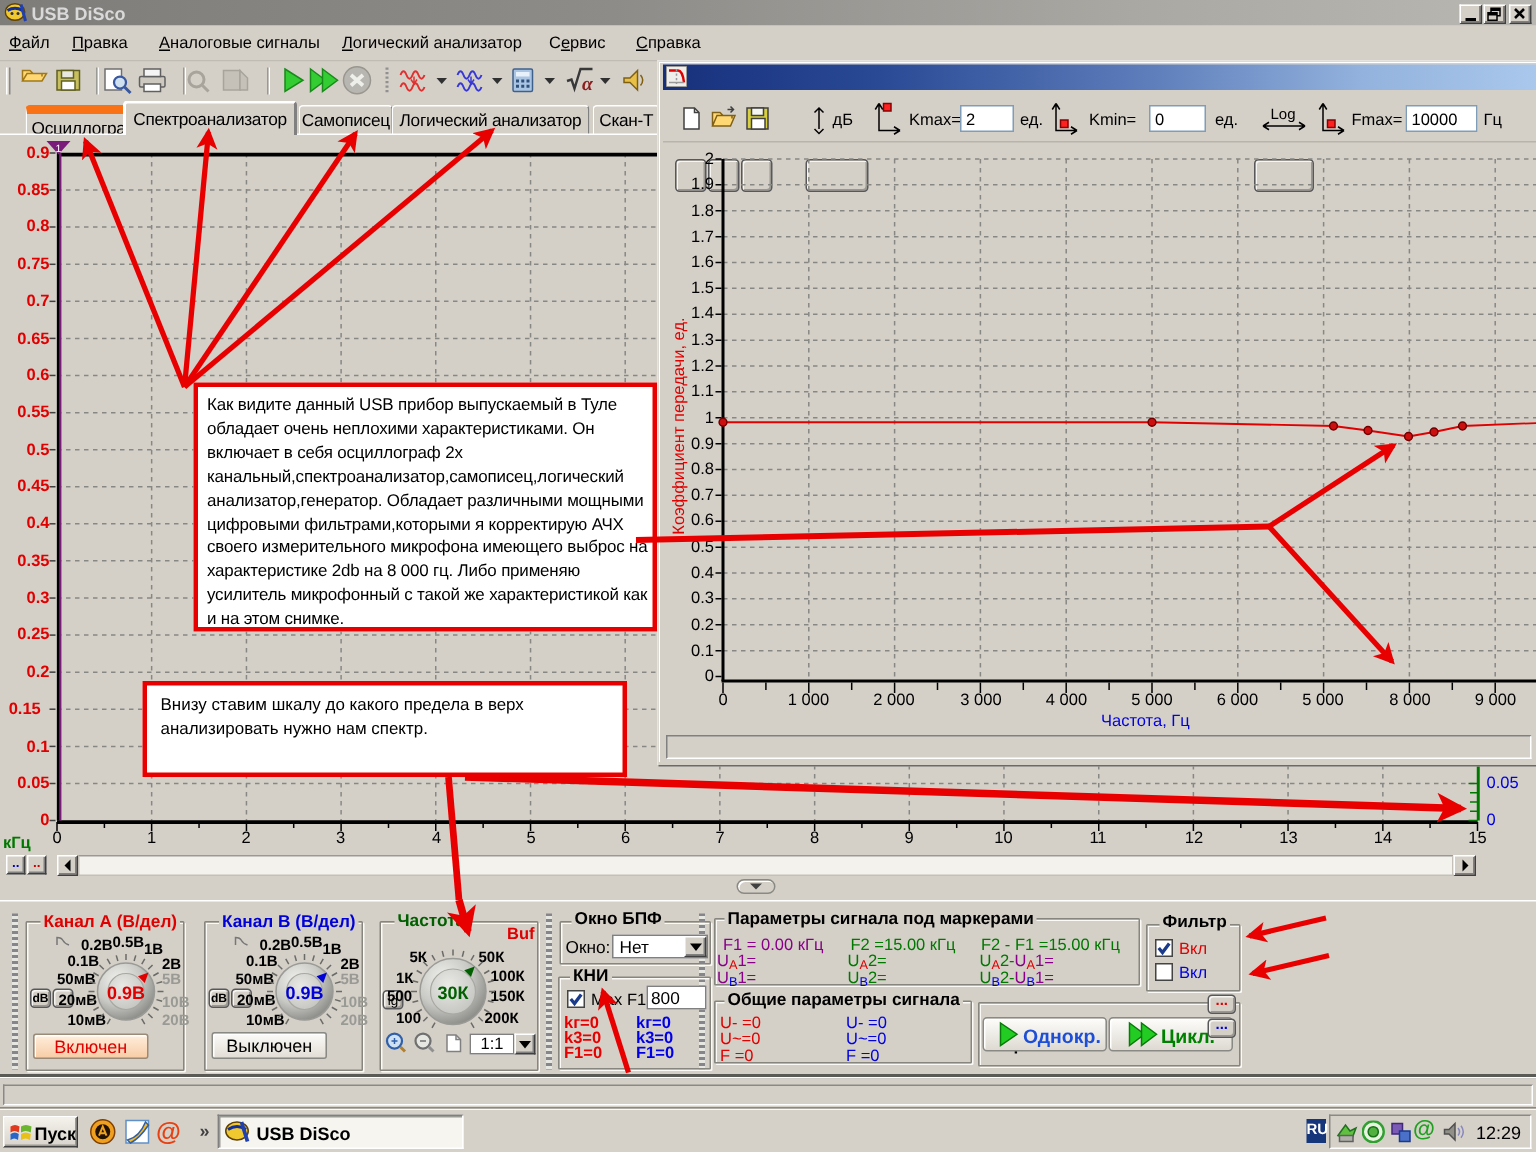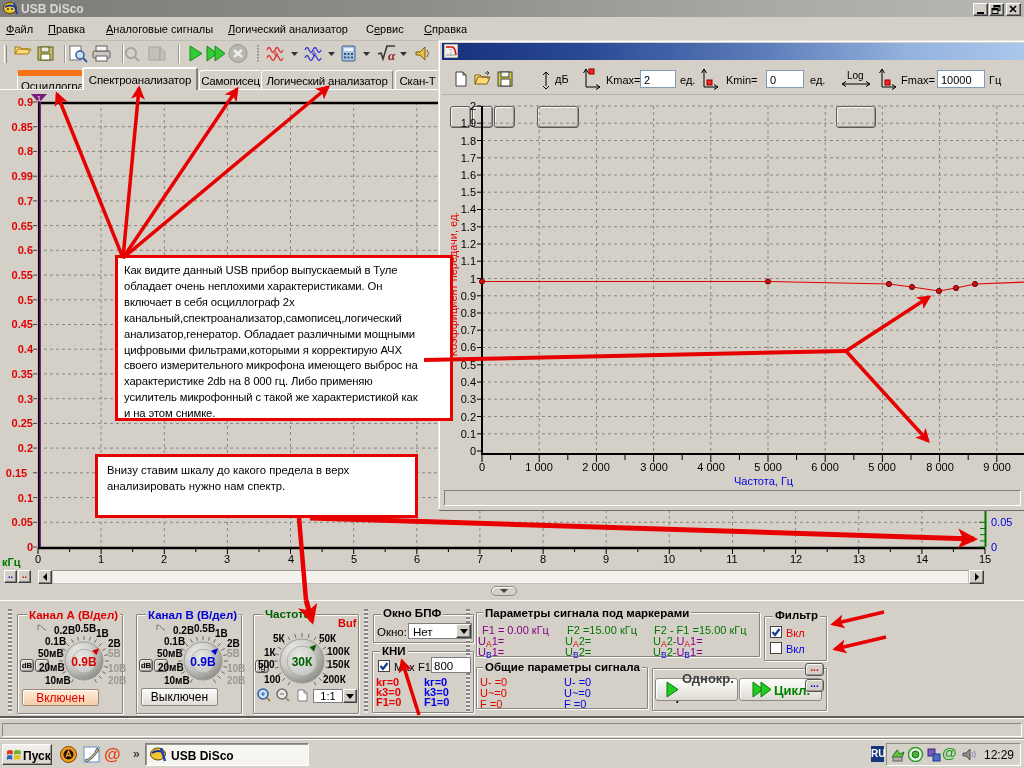--- a/index.html
+++ b/index.html
@@ -230,21 +230,21 @@
         <line x1="980" y1="450.9" x2="985" y2="450.9"></line>
         <line x1="979" y1="457" x2="985" y2="457"></line>
       </g>
       <polygon points="31,4 47,4 39,13" fill="#7a1d7a"></polygon>
       <text x="37" y="11" font-size="7" fill="#fff">1</text>
       <line x1="40.2" y1="12" x2="40.2" y2="457" stroke="#7a1d7a" stroke-width="1.5"></line>
     </svg>
 <div class="ab b" style="left:0px;top:6px;width:33px;text-align:right;font-size:11px;color:#e00000;">0.9</div>
 <div class="ab b" style="left:0px;top:31px;width:33px;text-align:right;font-size:11px;color:#e00000;">0.85</div>
 <div class="ab b" style="left:0px;top:55px;width:33px;text-align:right;font-size:11px;color:#e00000;">0.8</div>
-<div class="ab b" style="left:0px;top:80px;width:33px;text-align:right;font-size:11px;color:#e00000;">0.99</div>
+<div class="ab b" style="left:0px;top:80px;width:33px;text-align:right;font-size:11px;color:#e00000;">0.75</div>
 <div class="ab b" style="left:0px;top:105px;width:33px;text-align:right;font-size:11px;color:#e00000;">0.7</div>
 <div class="ab b" style="left:0px;top:130px;width:33px;text-align:right;font-size:11px;color:#e00000;">0.65</div>
 <div class="ab b" style="left:0px;top:154px;width:33px;text-align:right;font-size:11px;color:#e00000;">0.6</div>
 <div class="ab b" style="left:0px;top:179px;width:33px;text-align:right;font-size:11px;color:#e00000;">0.55</div>
 <div class="ab b" style="left:0px;top:204px;width:33px;text-align:right;font-size:11px;color:#e00000;">0.5</div>
 <div class="ab b" style="left:0px;top:228px;width:33px;text-align:right;font-size:11px;color:#e00000;">0.45</div>
 <div class="ab b" style="left:0px;top:253px;width:33px;text-align:right;font-size:11px;color:#e00000;">0.4</div>
 <div class="ab b" style="left:0px;top:278px;width:33px;text-align:right;font-size:11px;color:#e00000;">0.35</div>
 <div class="ab b" style="left:0px;top:303px;width:33px;text-align:right;font-size:11px;color:#e00000;">0.3</div>
 <div class="ab b" style="left:0px;top:327px;width:33px;text-align:right;font-size:11px;color:#e00000;">0.25</div>
@@ -531,21 +531,21 @@
 <div class="ab" style="left:480px;top:86px;font-size:11px;color:#e00000;white-space:pre;">U~=0</div>
 <div class="ab" style="left:564px;top:86px;font-size:11px;color:#0000e0;white-space:pre;">U~=0</div>
 <div class="ab" style="left:480px;top:97px;font-size:11px;color:#e00000;white-space:pre;">F =0</div>
 <div class="ab" style="left:564px;top:97px;font-size:11px;color:#0000e0;white-space:pre;">F =0</div>
 <div class="ab gbox" style="left:652px;top:67px;width:175px;height:43px;"></div>
 <div class="gtitle" style="left:660px;top:61px;margin-top:29px;">Управление</div>
 <div class="ab" style="left:655px;top:77px;width:83px;height:23px;background:linear-gradient(180deg,#fdfdfb,#dedad2);border:1px solid #8a8a84;border-radius:3px;box-shadow:inset 1px 1px 0 #fff;"></div>
 <svg class="ab" style="left:666px;top:80px" width="15" height="17">
       <path d="M1 1 L12 8.5 L1 16 Z" fill="#22cc22" stroke="#0a7a0a"></path>
     </svg>
-<div class="ab b" style="left:682px;top:70px;font-size:13px;color:#404040;">Однокр.</div>
+<div class="ab b" style="left:682px;top:82px;font-size:13px;color:#1d4ed8;">Однокр.</div>
 <div class="ab" style="left:739px;top:77px;width:83px;height:23px;background:linear-gradient(180deg,#fdfdfb,#dedad2);border:1px solid #8a8a84;border-radius:3px;box-shadow:inset 1px 1px 0 #fff;"></div>
 <svg class="ab" style="left:752px;top:80px" width="26" height="17">
       <path d="M1 1 L11 8.5 L1 16 Z" fill="#22cc22" stroke="#0a7a0a"></path>
       <path d="M9 1 L19 8.5 L9 16 Z" fill="#22cc22" stroke="#0a7a0a"></path>
     </svg>
 <div class="ab b" style="left:774px;top:82px;font-size:13px;color:#008000;">Цикл.</div>
 <div class="ab gbox" style="left:764px;top:15px;width:63px;height:45px;"></div>
 <div class="gtitle" style="left:773px;top:8px;">Фильтр</div>
 <div class="ab" style="left:770px;top:25px;width:12px;height:12px;background:#fff;border:1px solid #444;"></div>
 <svg class="ab" style="left:770px;top:25px" width="12" height="12">
@@ -781,21 +781,21 @@
       <rect x="2" y="2" width="7" height="7" fill="#7a5ab4" stroke="#40287a"></rect>
       <rect x="7" y="7" width="7" height="7" fill="#4a70c8" stroke="#1a3a8c"></rect>
     </svg>
 <div class="ab b" style="left:942px;top:5px;font-size:15px;color:#20a020;">@</div>
 <svg class="ab" style="left:961px;top:8px" width="17" height="15">
       <path d="M2 6 h3 l4 -4 v11 l-4 -4 h-3 z" fill="#909088" stroke="#505050"></path>
       <path d="M11 5 q2 2.5 0 5 M13 3.5 q3 4 0 8" stroke="#8888c0" fill="none"></path>
     </svg>
 <div class="ab" style="left:984px;top:9px;font-size:12px;">12:29</div>
 </div>
-<div class="ab" style="left:115px;top:255px;width:338px;height:166px;background:#fff;border:3px solid #e80000;z-index:30;">
+<div class="ab" style="left:129px;top:255px;width:309px;height:166px;background:#fff;border:3px solid #e80000;z-index:30;">
 <div class="ab" style="left:6px;top:5px;width:300px;font-size:11.3px;letter-spacing:-0.12px;line-height:15.9px;color:#000;white-space:nowrap;">Как видите данный USB прибор выпускаемый в Туле<br>обладает очень неплохими характеристиками. Он<br>включает в себя осциллограф 2х<br>канальный,спектроанализатор,самописец,логический<br>анализатор,генератор. Обладает различными мощными<br>цифровыми фильтрами,которыми я корректирую АЧХ<br>своего измерительного микрофона имеющего выброс на<br>характеристике 2db на 8 000 гц. Либо применяю<br>усилитель микрофонный с такой же характеристикой как<br>и на этом снимке.</div>
 </div>
 <div class="ab" style="left:95px;top:454px;width:323px;height:64px;background:#fff;border:3px solid #e80000;z-index:30;">
 <div class="ab" style="left:9px;top:6px;width:305px;font-size:11.3px;line-height:15.5px;color:#000;white-space:nowrap;">Внизу ставим шкалу до какого предела в верх<br>анализировать нужно нам спектр.</div>
 </div>
 <svg class="ab" style="left:0;top:0;z-index:40;pointer-events:none;" width="1024" height="768" viewBox="0 0 1024 768">
     <defs>
       <marker id="ah" markerWidth="5" markerHeight="5" refX="3.2" refY="2" orient="auto">
         <path d="M0,0 L4,2 L0,4 L1,2 Z" fill="#e80000"></path>
       </marker>

